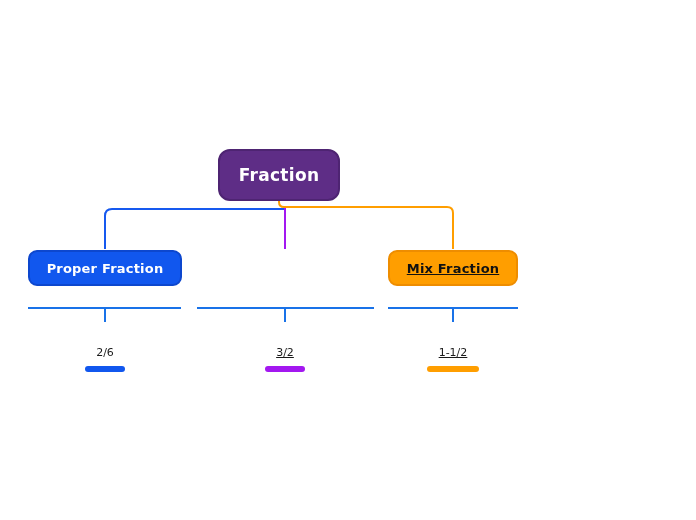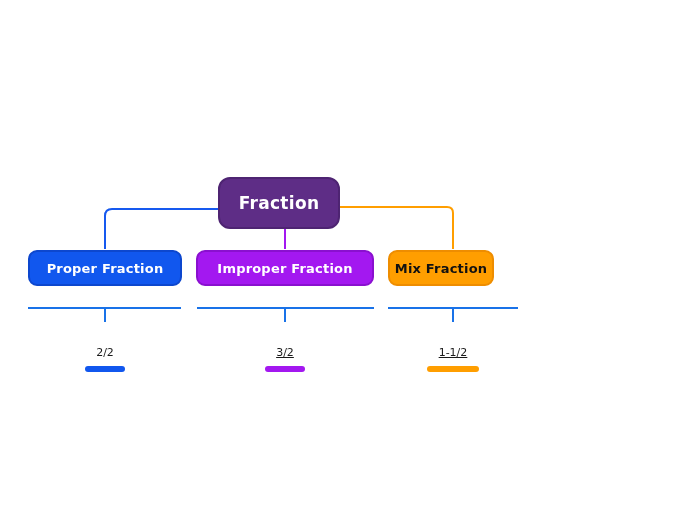--- a/index.html
+++ b/index.html
@@ -36,21 +36,21 @@
     letter-spacing: 0.3px;
   }
   .node-branch {
     top: 250px; height: 36px;
     border-radius: 9px;
     font-size: 13px;
     letter-spacing: 0.2px;
   }
   .node-b0 { left: 28px;  width: 154px; }
   .node-b1 { left: 196px; width: 178px; }
-  .node-b2 { left: 388px; width: 106px; }
+  .node-b2 { left: 388px; width: 130px; text-decoration: underline; }
   .example-label {
     position: absolute;
     top: 346px;
     width: 100px;
     text-align: center;
     font-size: 11px;
     color: #1a1a1a;
   }
   .example-e0 { left: 55px; }
   .example-e1 { left: 235px; text-decoration: underline; }
@@ -74,37 +74,34 @@
 
     <path d="M285 209 L112 209 Q105 209 105 216 L105 249" stroke="#1659EF"></path>
     <path d="M285 207 L285 249" stroke="#A318F0"></path>
     <path d="M279 200 L279 202 Q279 207 284 207 L447 207 Q453 207 453 213 L453 249" stroke="#FF9E00"></path>
 
     <path d="M28 308 L181 308 M105 308 L105 322" stroke="#1972E8"></path>
     <path d="M197 308 L374 308 M285 308 L285 322" stroke="#1972E8"></path>
     <path d="M388 308 L518 308 M453 308 L453 322" stroke="#1972E8"></path>
   </svg>
 
-  <div class="node node-root" style="background-color: rgb(94, 45, 134); border-color: rgb(78, 36, 114); color: rgb(255, 255, 255); margin-top: 28px;">
+  <div class="node node-root" style="background-color: rgb(94, 45, 134); border-color: rgb(78, 36, 114); color: rgb(255, 255, 255);">
     <span>Fraction</span>
   </div>
 
   <div class="node node-branch node-b0" style="background-color: rgb(17, 87, 238); border-color: rgb(13, 71, 206); color: rgb(255, 255, 255);">
     <span>Proper Fraction</span>
   </div>
 
-  <div class="node node-branch node-b1" style="background-color: rgb(163, 24, 240); border-color: rgb(138, 16, 207); color: rgb(255, 255, 255);">
-    <span>Improper Fraction</span>
-  </div>
 
   <div class="node node-branch node-b2" style="background-color: rgb(255, 158, 0); border-color: rgb(238, 141, 0); color: rgb(17, 17, 17);">
     <span>Mix Fraction</span>
   </div>
 
-  <div class="example-label example-e0" style="color: rgb(26, 26, 26);">2/2</div>
+  <div class="example-label example-e0" style="color: rgb(26, 26, 26);">2/6</div>
   <div class="example-underline underline-u0" style="background-color: rgb(17, 87, 238);"></div>
 
   <div class="example-label example-e1" style="color: rgb(26, 26, 26);">3/2</div>
   <div class="example-underline underline-u1" style="background-color: rgb(163, 24, 240);"></div>
 
   <div class="example-label example-e2" style="color: rgb(26, 26, 26); text-decoration: underline;">1-1/2</div>
   <div class="example-underline underline-u2" style="background-color: rgb(255, 158, 0);"></div>
 
 </div>
 

